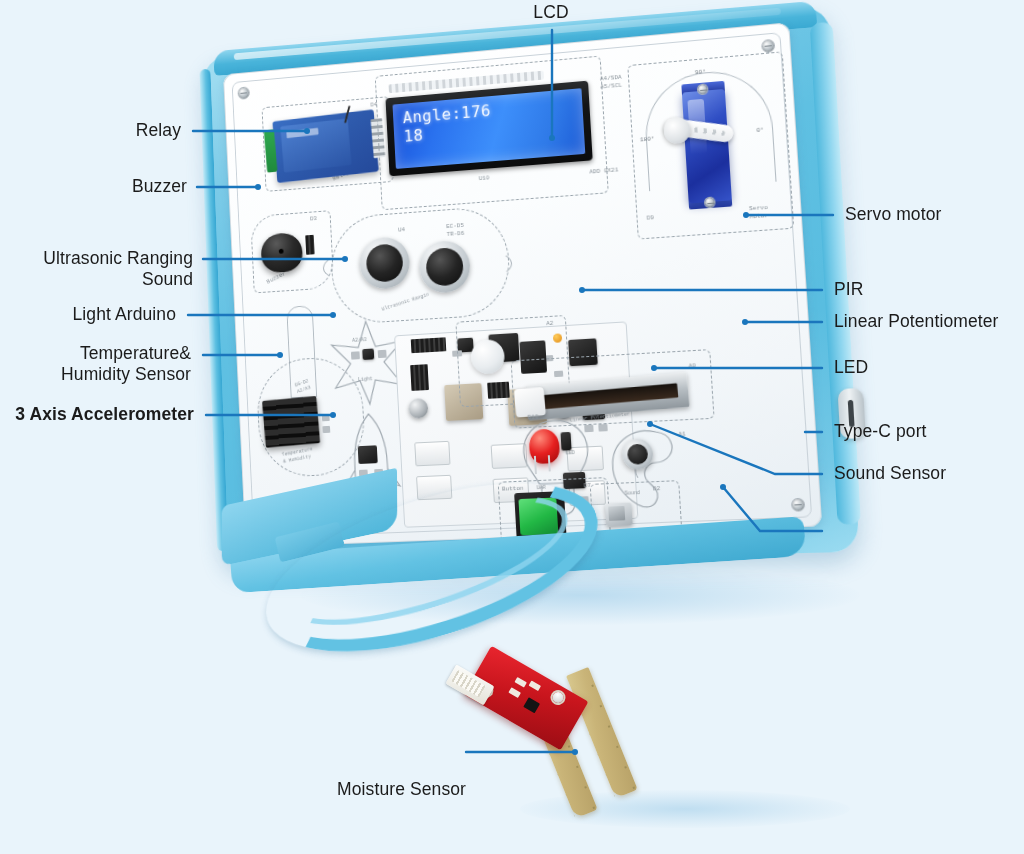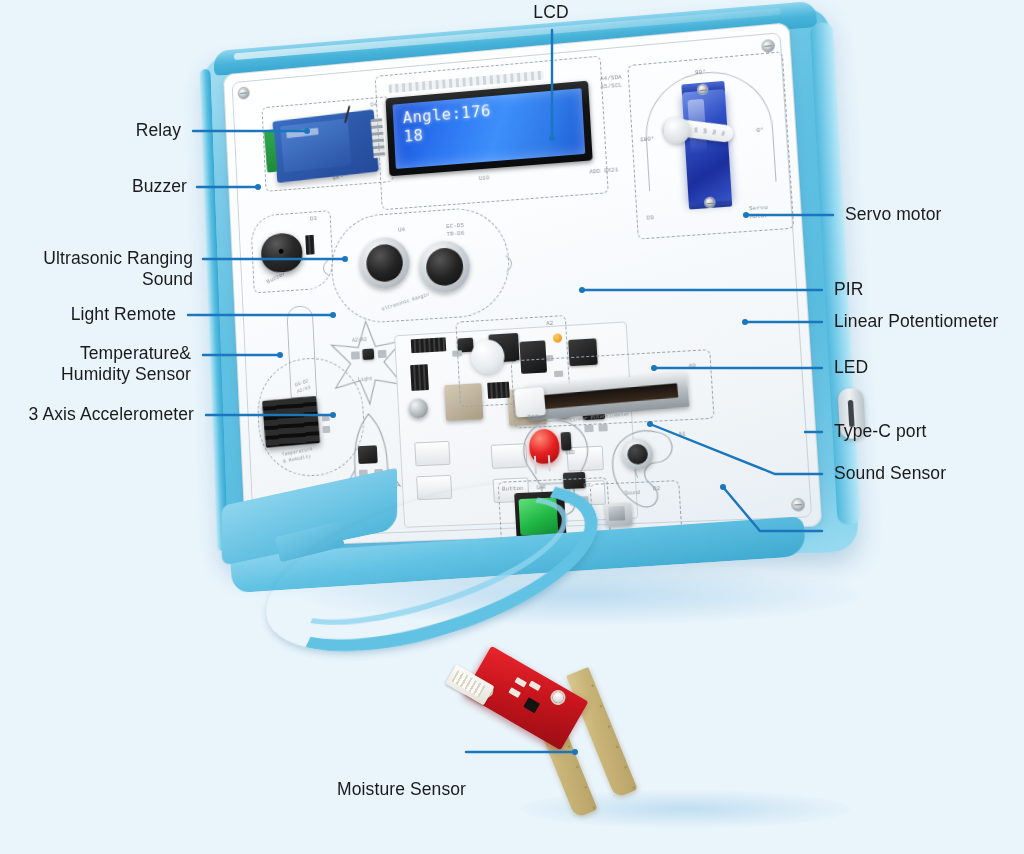--- a/index.html
+++ b/index.html
@@ -534,26 +534,26 @@
 
   <div class="callout left-al" style="left:551px;top:2px;transform:translateX(-50%);">LCD</div>
 
   <div class="callout right-al" style="right:843px;top:120px;">Relay</div>
 
   <div class="callout right-al" style="right:837px;top:176px;">Buzzer</div>
 
   <div class="callout right-al" style="right:831px;top:248px;">Ultrasonic Ranging
 Sound</div>
 
-  <div class="callout right-al" style="right:848px;top:304px;">Light Remote</div>
+  <div class="callout right-al" style="right:848px;top:304px;">Light Arduino</div>
 
   <div class="callout right-al" style="right:833px;top:343px;">Temperature&amp;
 Humidity Sensor</div>
 
-  <div class="callout right-al" style="right:830px;top:404px;">3 Axis Accelerometer</div>
+  <div class="callout right-al" style="right:830px;top:404px;font-weight:bold;">3 Axis Accelerometer</div>
 
   <div class="callout left-al" style="left:845px;top:204px;">Servo motor</div>
 
   <div class="callout left-al" style="left:834px;top:279px;">PIR</div>
 
   <div class="callout left-al" style="left:834px;top:311px;">Linear Potentiometer</div>
 
   <div class="callout left-al" style="left:834px;top:357px;">LED</div>
 
   <div class="callout left-al" style="left:834px;top:421px;">Type-C port</div>

